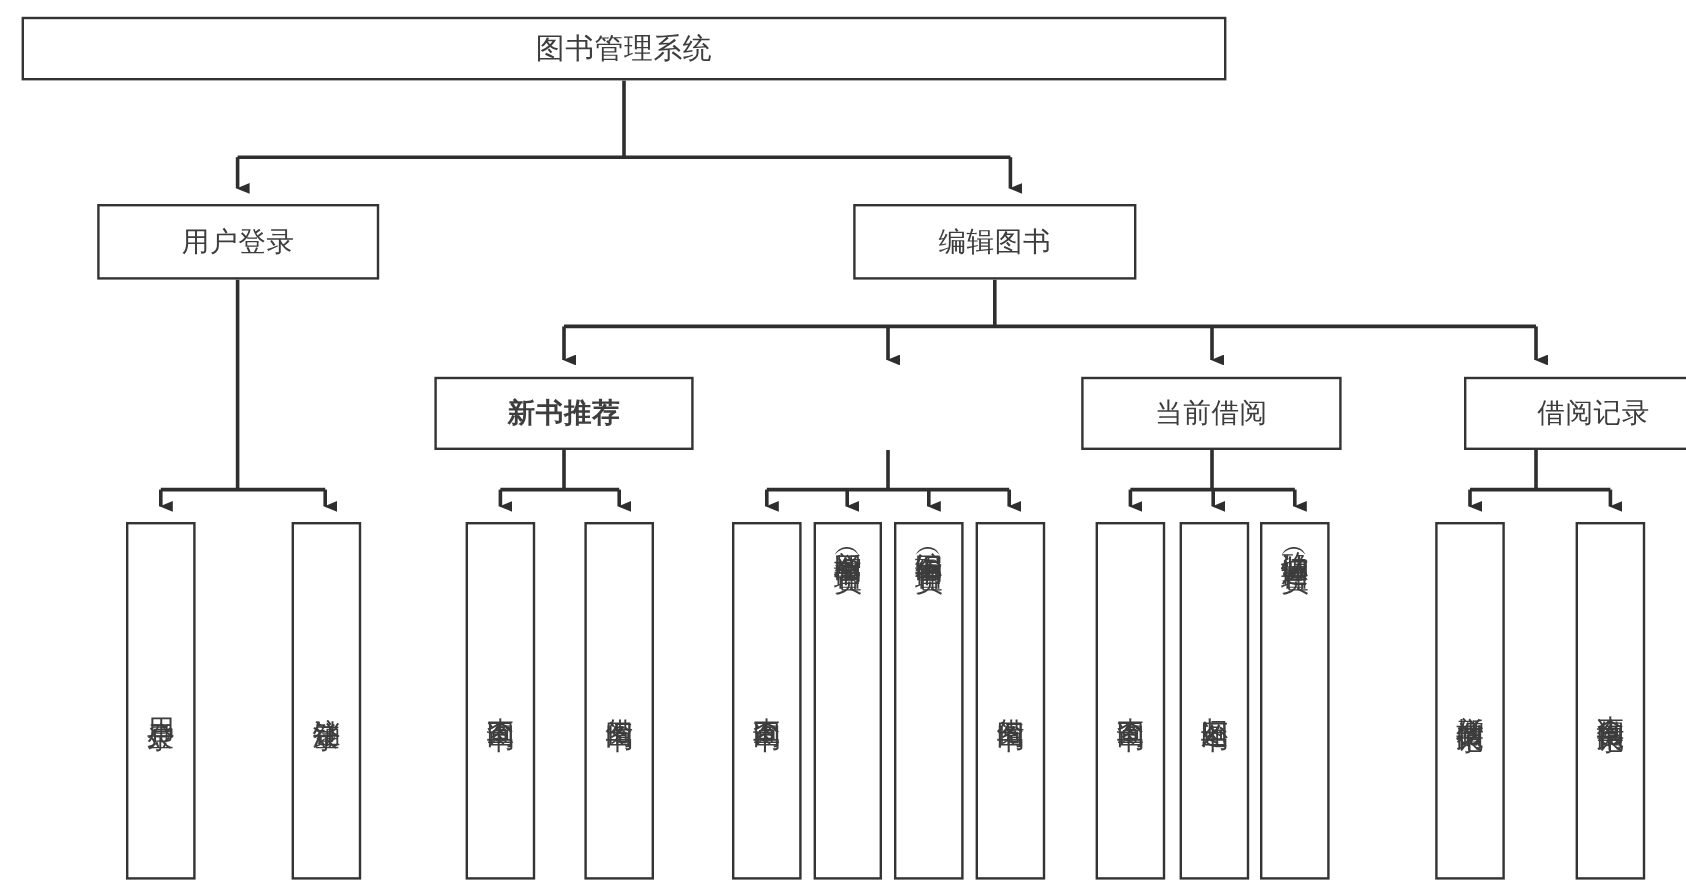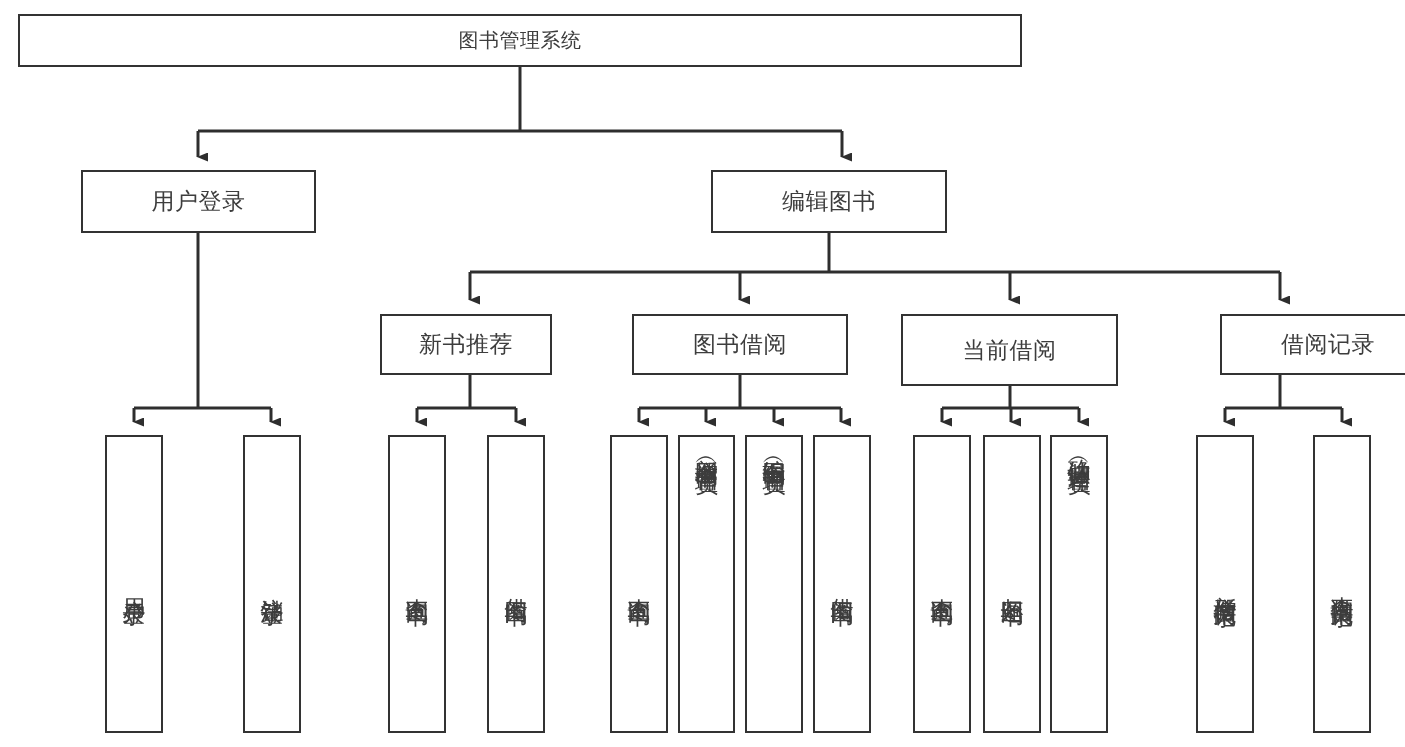--- a/index.html
+++ b/index.html
@@ -42,21 +42,21 @@
     line-height: 1.25;
     color: #3d3d3d;
   }
   
   .node.horiz .node-label {
     font-size: 23px;
     letter-spacing: 0.5px;
     white-space: nowrap;
   }
   .node.root .node-label {
-    font-size: 20px;
+    font-size: 24px;
   }
   
   .node.vert {
     align-items: flex-start;
     justify-content: center;
     padding-top: 4px;
   }
   .node.vert .node-label {
     writing-mode: vertical-rl;
     text-orientation: upright;
@@ -142,29 +142,26 @@
   </div>
 
   <div class="node horiz" style="left:81px; top:170px; width:235px; height:63px;">
     <span class="node-label">用户登录</span>
   </div>
 
   <div class="node horiz" style="left:711px; top:170px; width:236px; height:63px;">
     <span class="node-label">编辑图书</span>
   </div>
 
-  <div class="node horiz" style="left:380px; top:314px; width:172px; height:61px;">
+  <div class="node horiz" style="left:362px; top:314px; width:216px; height:61px;font-weight:bold;">
     <span class="node-label">新书推荐</span>
   </div>
 
-  <div class="node horiz" style="left:632px; top:314px; width:216px; height:61px;">
-    <span class="node-label">图书借阅</span>
-  </div>
-
-  <div class="node horiz" style="left:901px; top:314px; width:217px; height:72px;">
+
+  <div class="node horiz" style="left:901px; top:314px; width:217px; height:61px;">
     <span class="node-label">当前借阅</span>
   </div>
 
   <div class="node horiz" style="left:1172px; top:314px; width:216px; height:61px;margin-left:48px;">
     <span class="node-label">借阅记录</span>
   </div>
 
   <div class="node vert center" style="left:105px; top:435px; width:58px; height:298px;">
     <span class="node-label">用户登录</span>
   </div>

